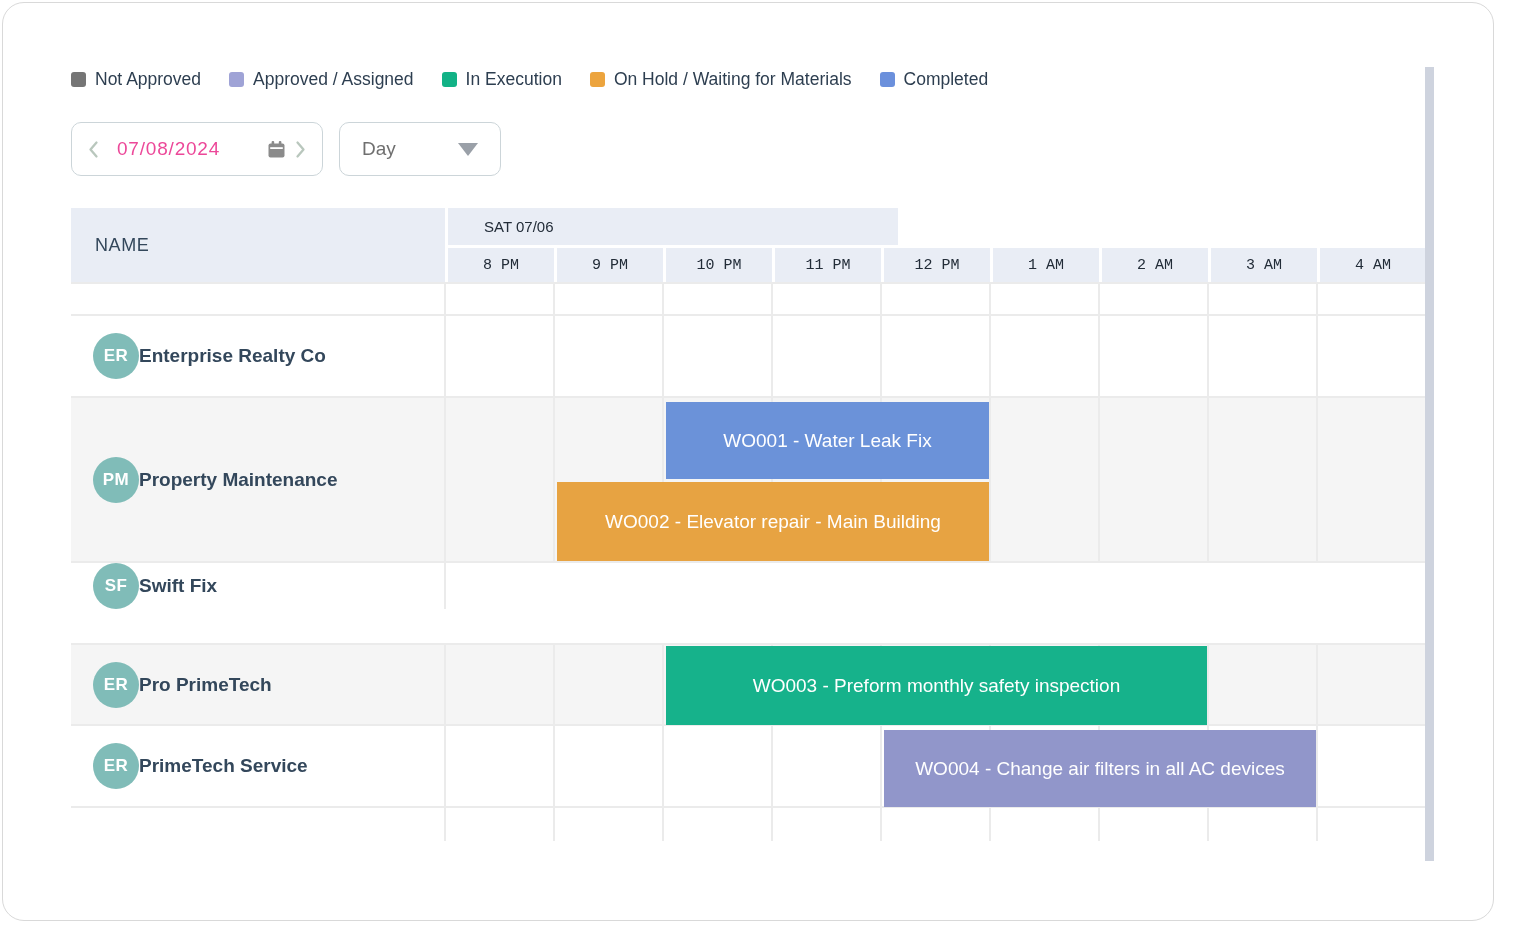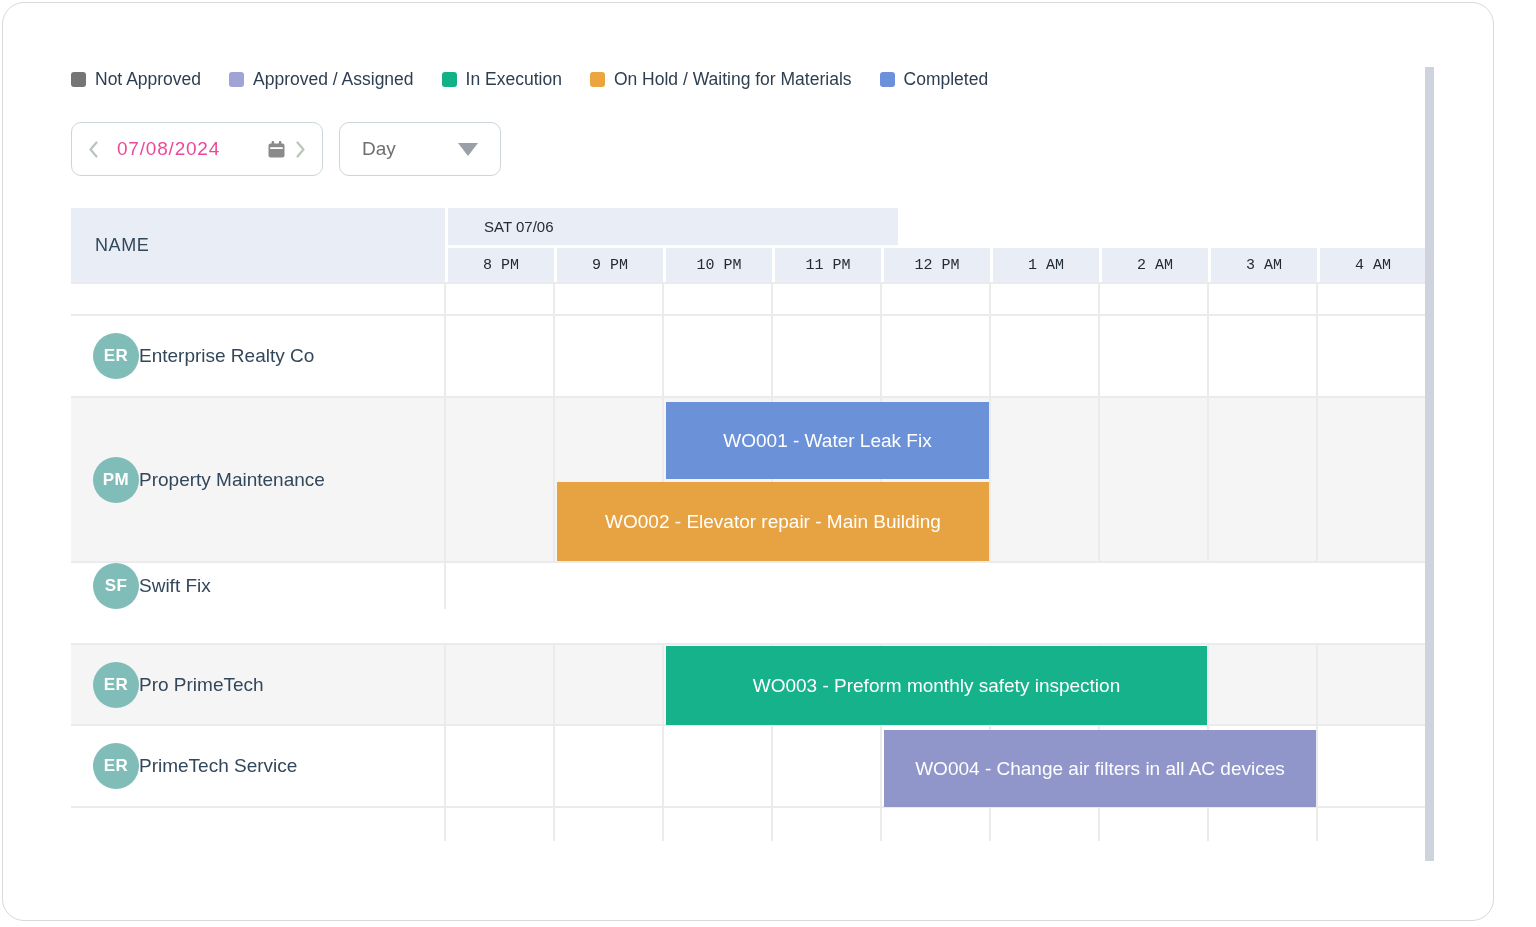--- a/index.html
+++ b/index.html
@@ -39,21 +39,21 @@
   .hour-cell { width: 106px; margin-right: 3px; background: #e9edf5; display: flex; align-items: center; justify-content: center; font-size: 15px; color: #222c38; flex: none; font-family: Liberation Mono, monospace; }
   
   .sched-body { border-top: 2px solid #ebebeb; }
   .row { display: flex; border-bottom: 2px solid #ebebeb; background: #fff; }
   .row.shaded { background: #f5f5f5; }
   .name-cell { width: 375px; flex: none; border-right: 2px solid #ebebeb; display: flex; align-items: center; padding-left: 22px; }
   .avatar {
     width: 46px; height: 46px; border-radius: 50%; background: #80bcb8; color: #fff; flex: none;
     display: flex; align-items: center; justify-content: center; font-size: 17px; font-weight: bold; letter-spacing: 0.5px;
   }
-  .res-name { font-size: 19px; color: #33475b; }
+  .res-name { font-size: 19px; color: #33475b; font-weight: bold; }
   .timeline {
     position: relative; width: 981px; flex: none;
     background-image: repeating-linear-gradient(to right, transparent 0px, transparent 107px, #ebebeb 107px, #ebebeb 109px);
   }
   .bar {
     position: absolute; display: flex; align-items: center; justify-content: center;
     color: #fff; font-size: 19px; white-space: nowrap; overflow: hidden; cursor: pointer;
   }
   
   .scrollbar { position: absolute; left: 1422px; top: 64px; width: 9px; height: 794px; background: #ced3de; }

